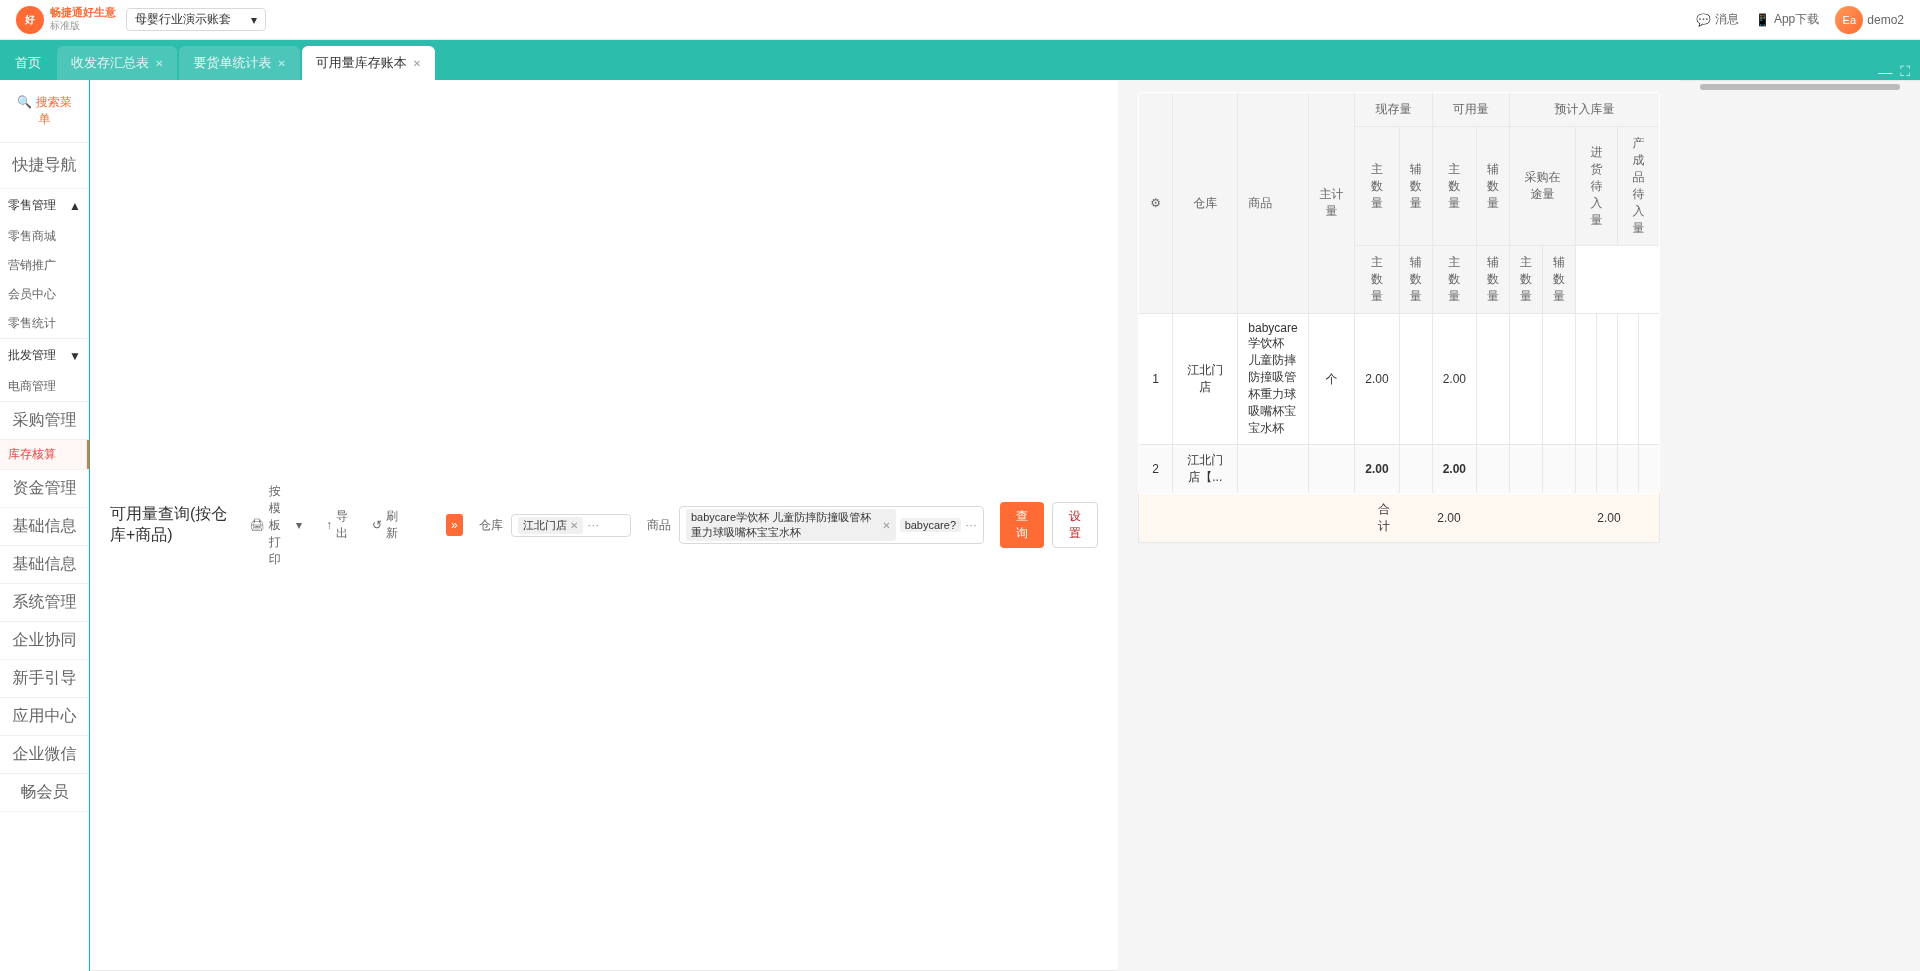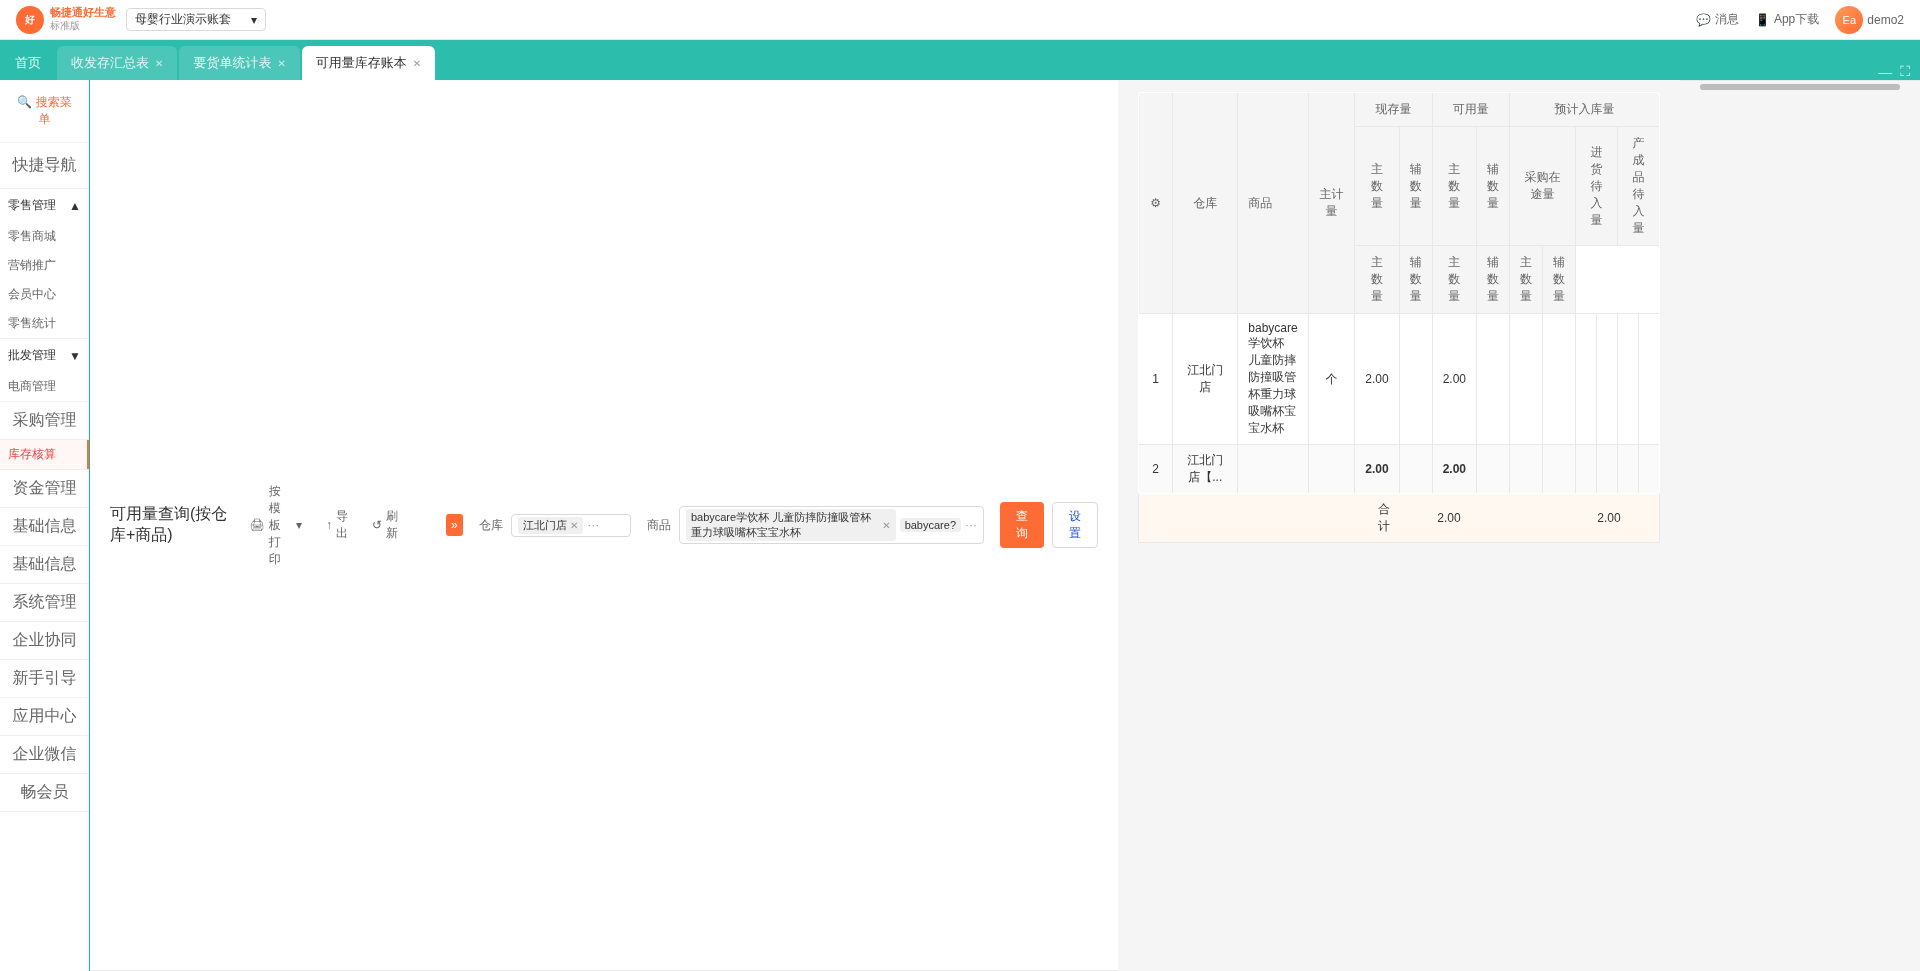--- a/index.html
+++ b/index.html
@@ -55,21 +55,21 @@
     .filter-area { background: #fff; padding: 10px 20px; border-bottom: 1px solid #e8e8e8; display: flex; align-items: center; gap: 16px; }
     .expand-btn { width: 22px; height: 22px; background: #ff6b35; color: white; border: none; cursor: pointer; border-radius: 3px; display: flex; align-items: center; justify-content: center; font-size: 12px; }
     .filter-group { display: flex; align-items: center; gap: 8px; }
     .filter-label { font-size: 12px; color: #666; white-space: nowrap; }
     .filter-tags { display: flex; align-items: center; gap: 4px; border: 1px solid #d9d9d9; border-radius: 4px; padding: 2px 6px; min-width: 120px; background: #fff; }
     .filter-tag { display: flex; align-items: center; gap: 3px; background: #f0f0f0; border-radius: 3px; padding: 1px 5px; font-size: 11px; color: #333; }
     .filter-tag-close { color: #999; cursor: pointer; font-size: 10px; }
     .filter-ellipsis { color: #999; font-size: 12px; cursor: pointer; }
     .filter-actions { margin-left: auto; display: flex; gap: 8px; }
     .btn-primary { background: #ff6b35; color: white; border: none; padding: 5px 16px; border-radius: 4px; font-size: 12px; cursor: pointer; }
-    .btn-secondary { background: #fff; color: #1d4ed8; border: 1px solid #d9d9d9; padding: 5px 16px; border-radius: 4px; font-size: 12px; cursor: pointer; }
+    .btn-secondary { background: #fff; color: #b91c1c; border: 1px solid #d9d9d9; padding: 5px 16px; border-radius: 4px; font-size: 12px; cursor: pointer; }
 
     
     .table-area { flex: 1; padding: 12px 20px; }
     .data-table { width: 100%; border-collapse: collapse; background: #fff; border: 1px solid #e8e8e8; border-radius: 4px; overflow: hidden; }
     .data-table th { background: #f5f5f5; border: 1px solid #e8e8e8; padding: 8px 10px; font-size: 12px; color: #666; font-weight: 500; text-align: center; }
     .data-table td { border: 1px solid #e8e8e8; padding: 7px 10px; font-size: 12px; color: #333; text-align: center; }
     .data-table .col-settings { width: 40px; }
     .data-table .col-warehouse { width: 120px; }
     .data-table .col-product { text-align: left; }
     .data-table .col-num { width: 80px; }

